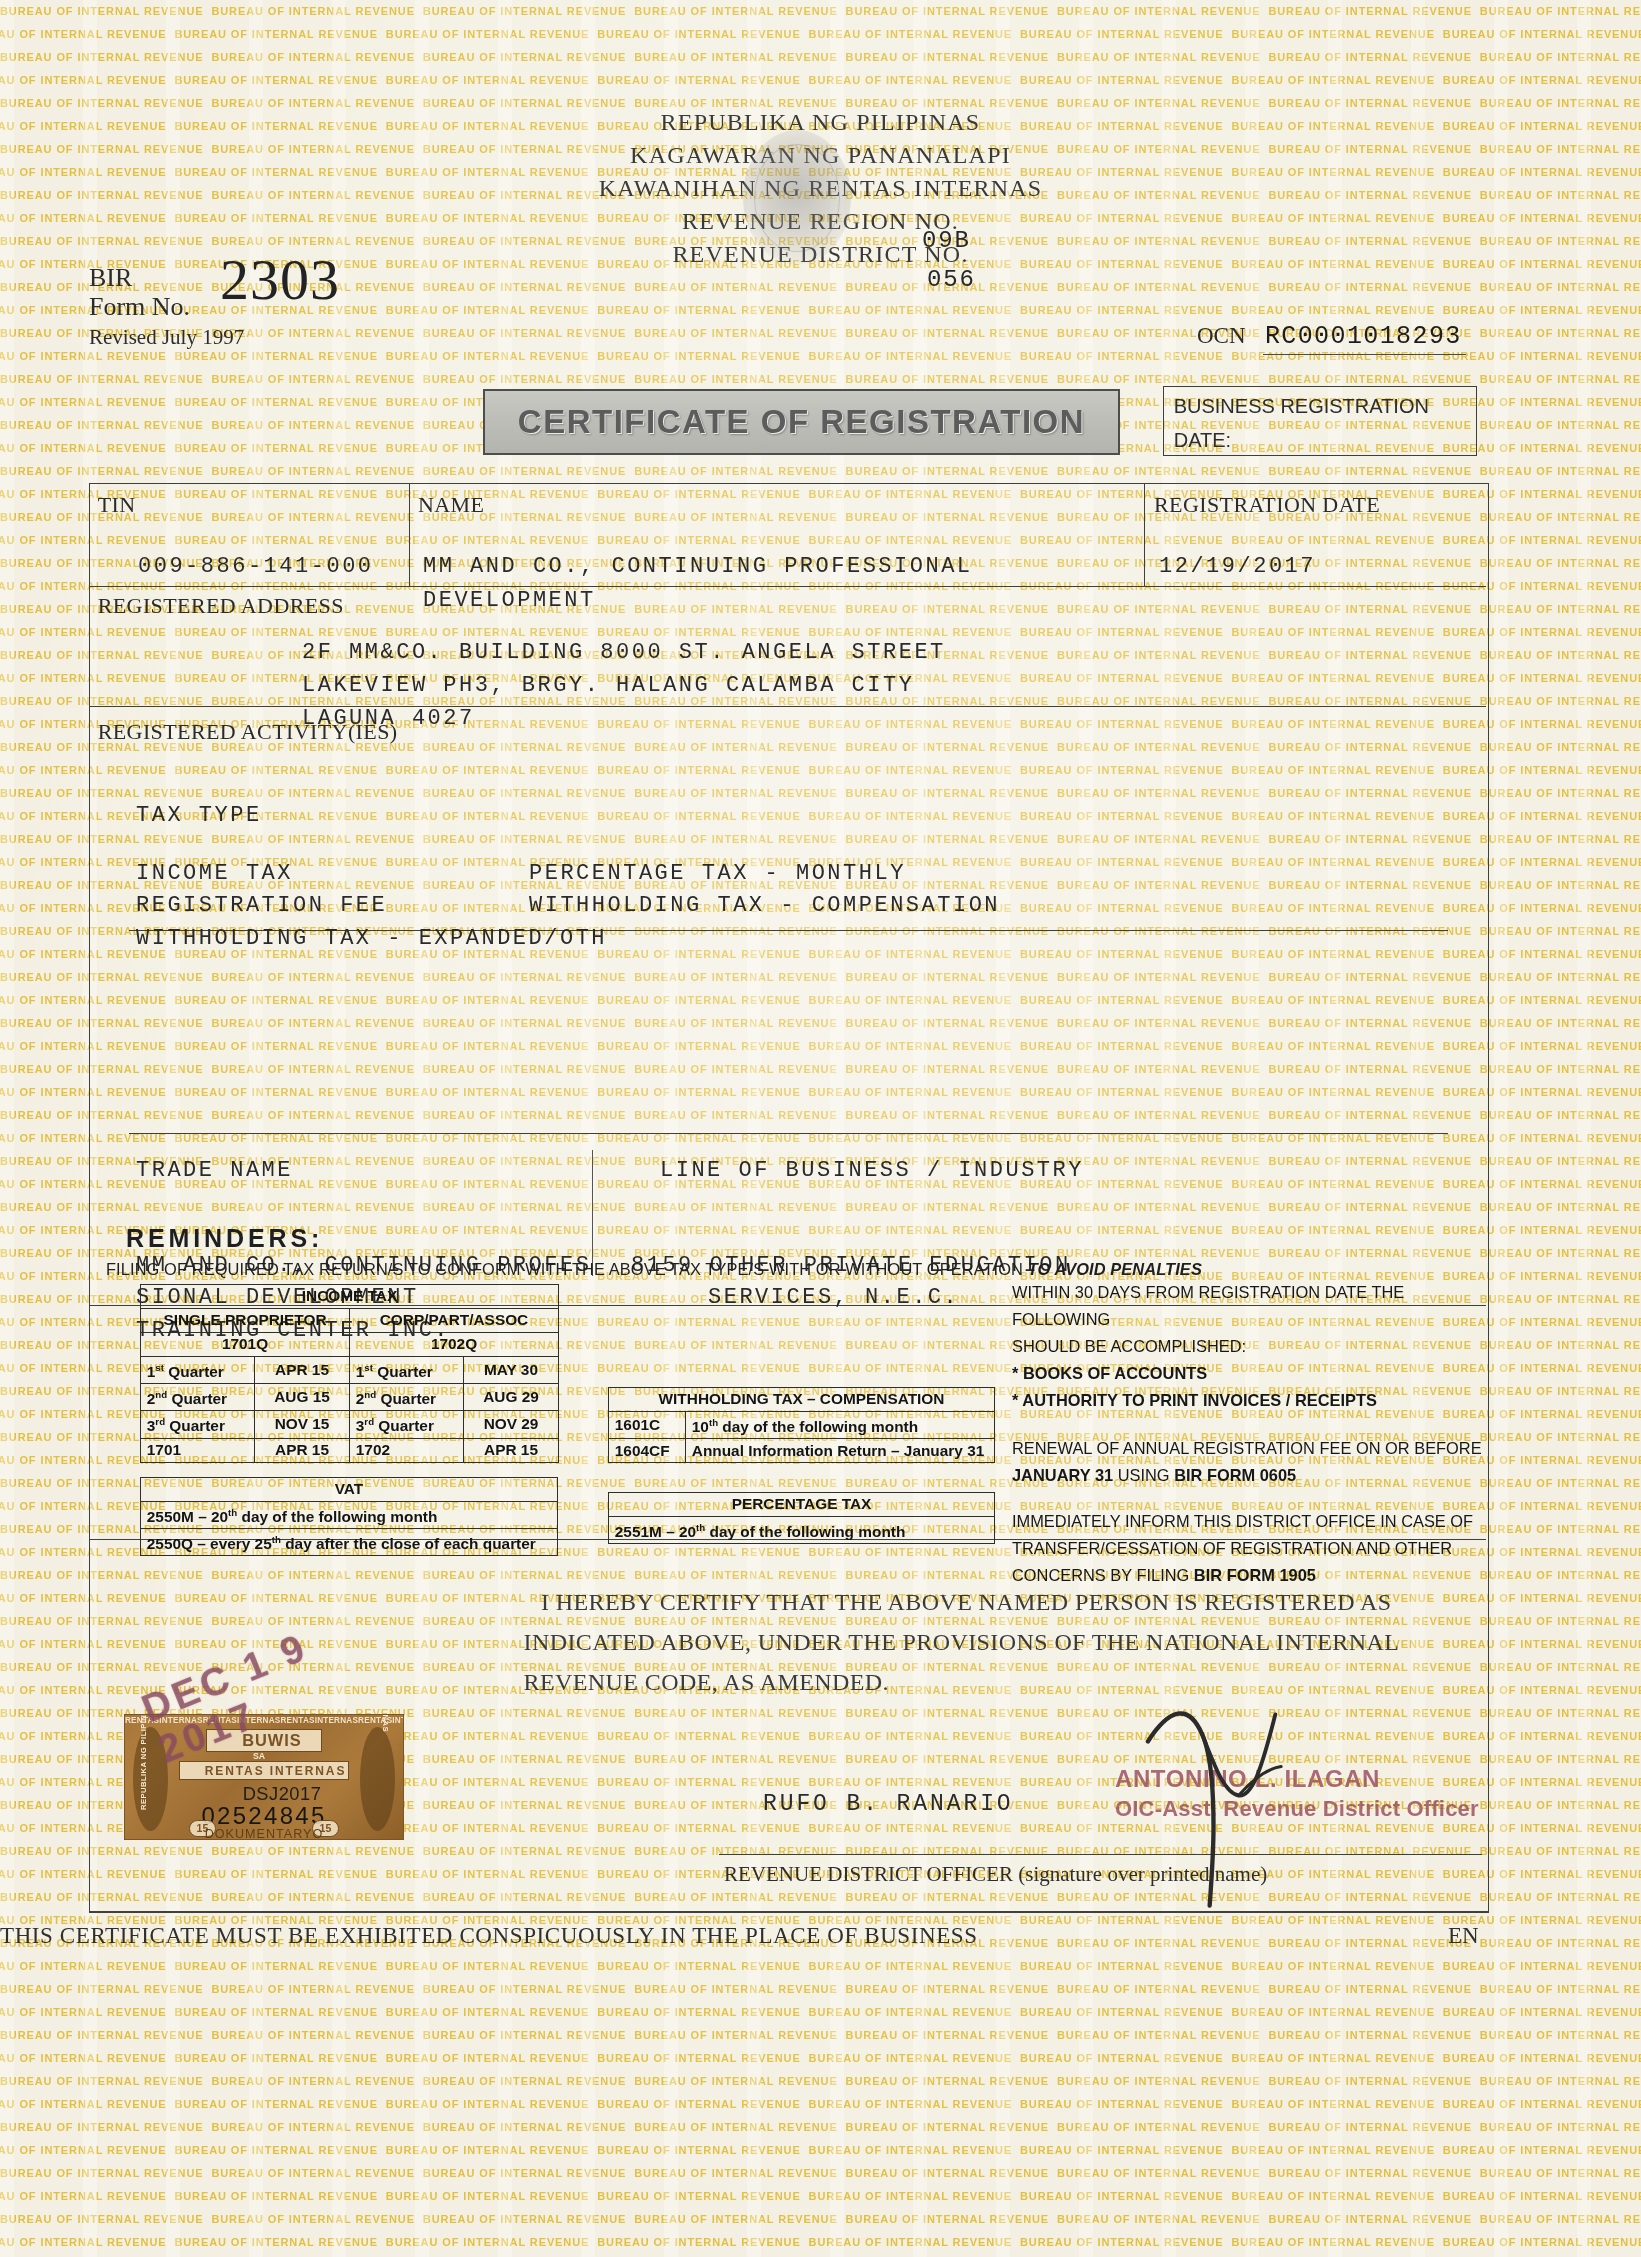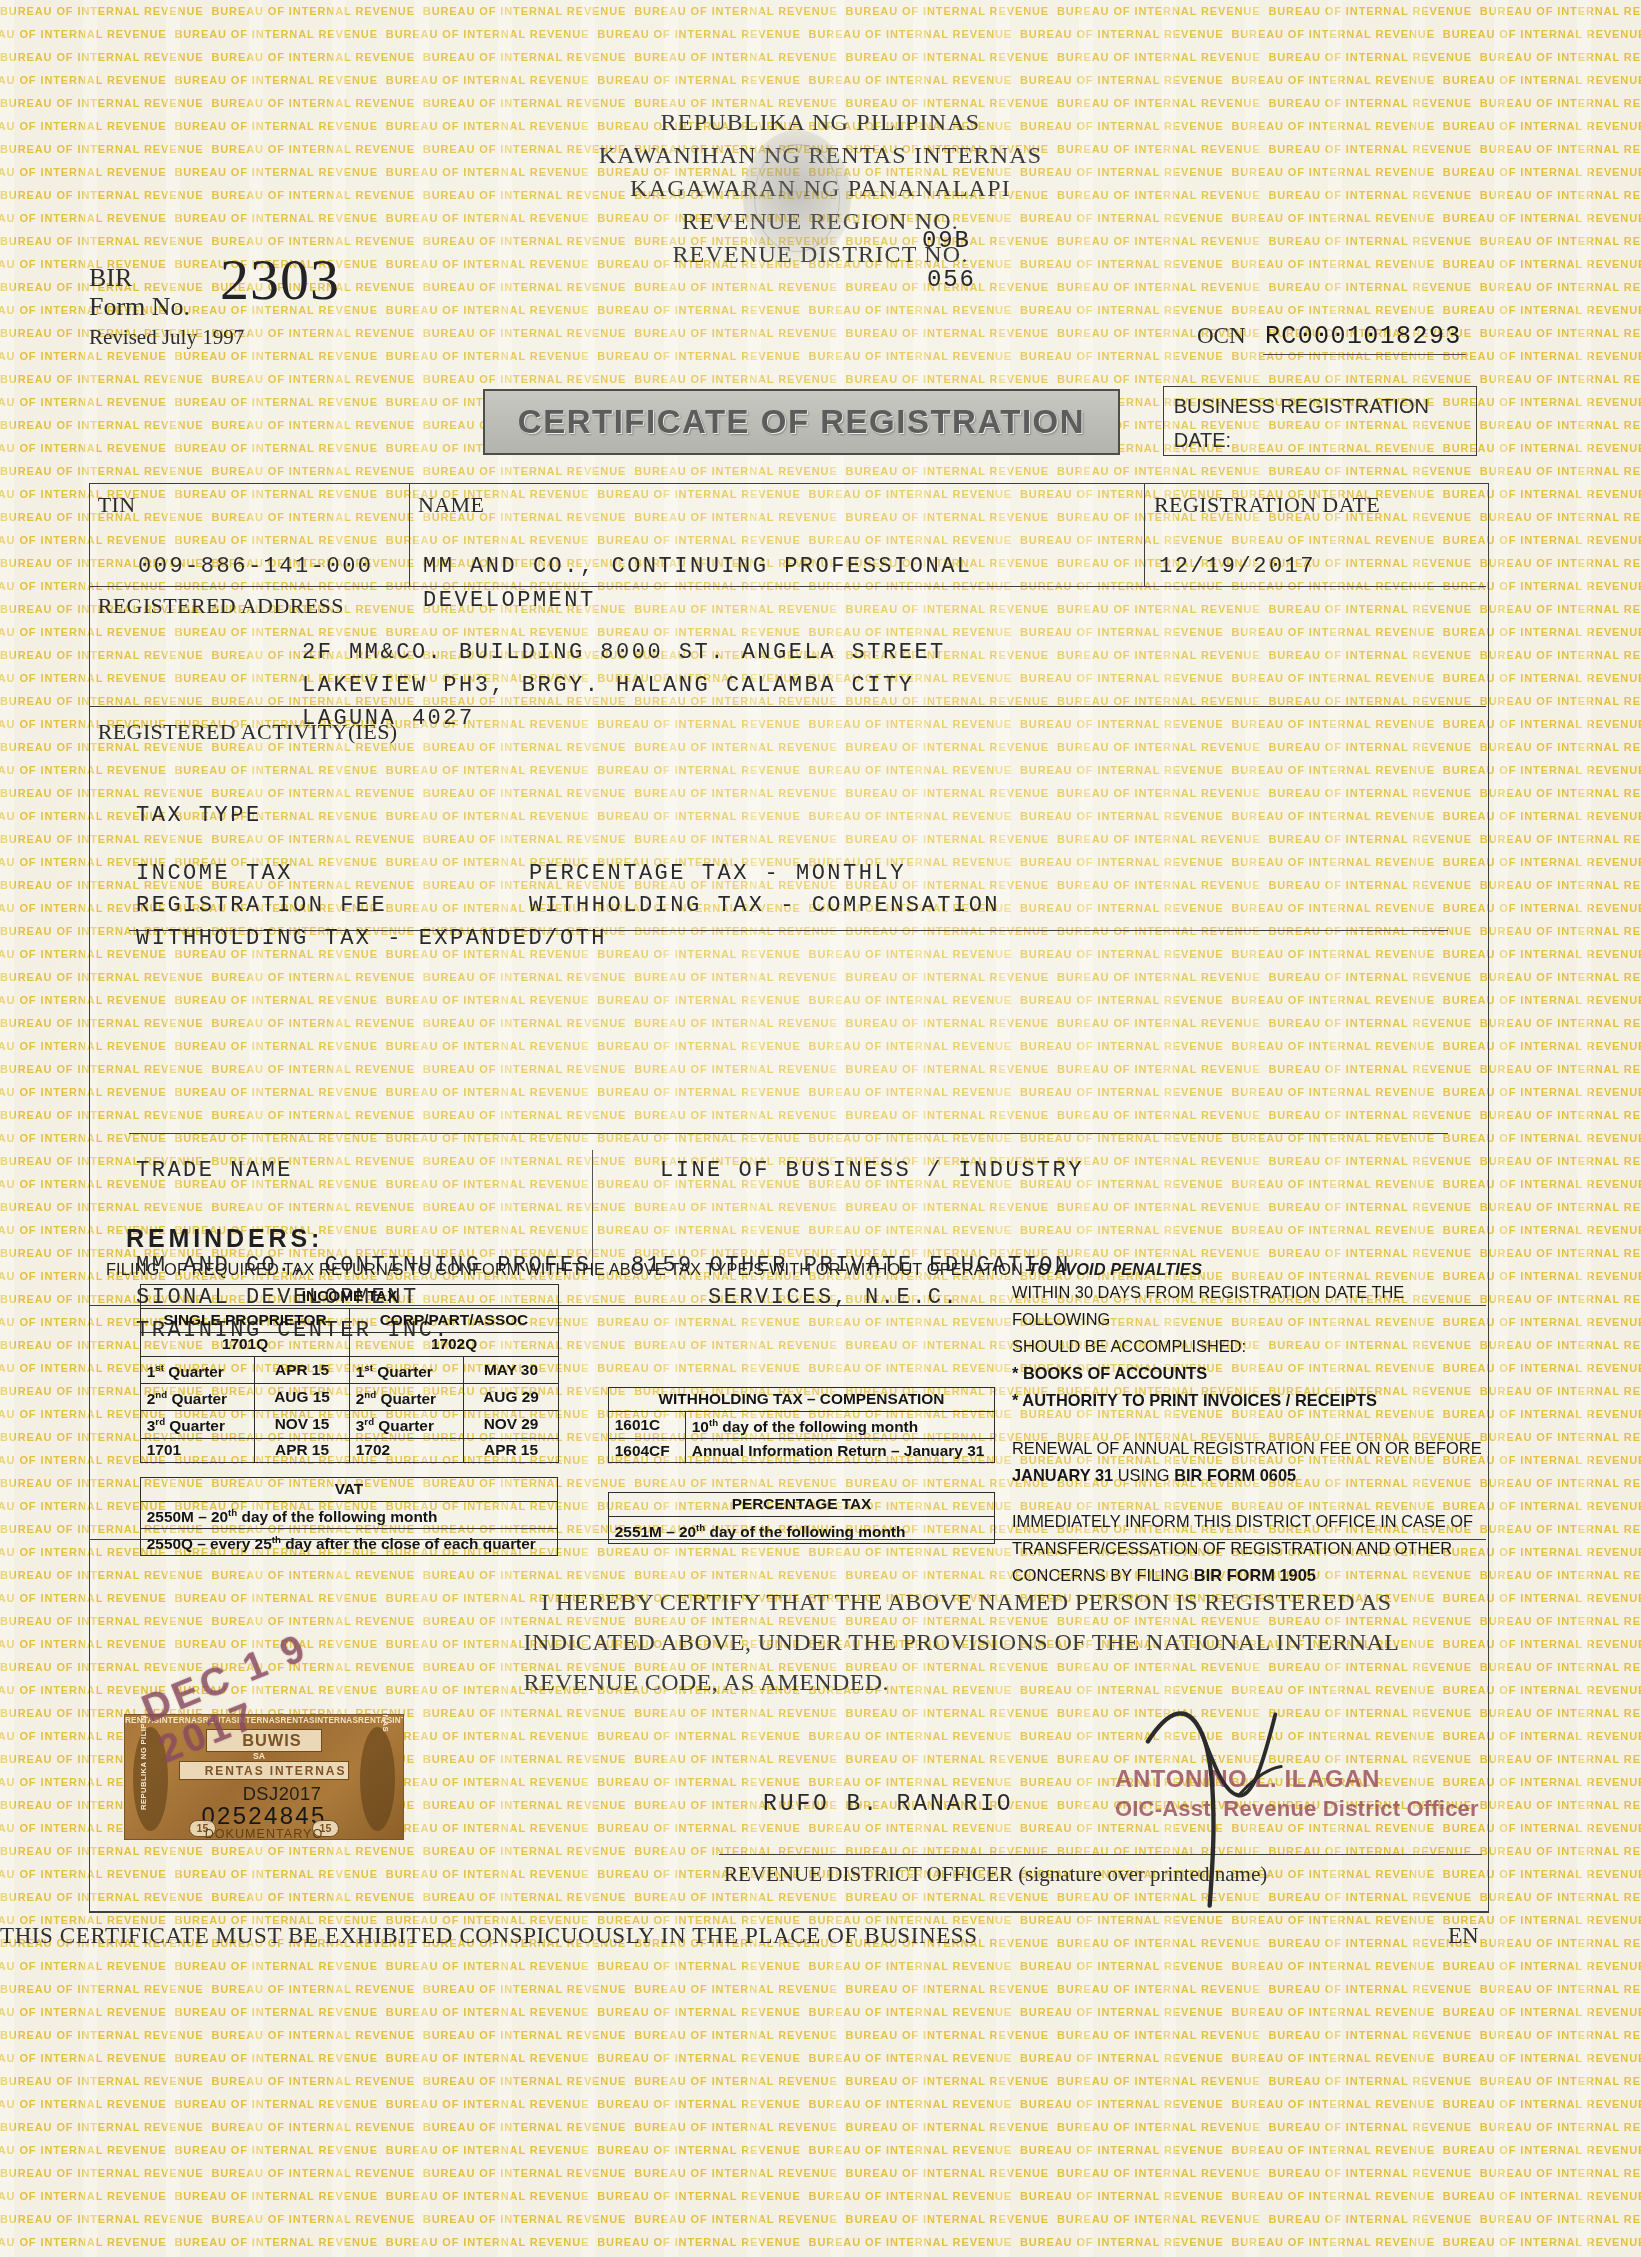--- a/index.html
+++ b/index.html
@@ -364,22 +364,22 @@
   </div>
 <div id="banding"></div>
 <div id="paperwash"></div>
 
 <div id="doc">
 
   <div class="abs" id="seal"></div>
 
   <div class="abs" id="hdr-lines">
     <div>REPUBLIKA NG PILIPINAS</div>
+    <div>KAGAWARAN NG PANANALAPI</div>
     <div>KAWANIHAN NG RENTAS INTERNAS</div>
-    <div>KAGAWARAN NG PANANALAPI</div>
     <div>REVENUE REGION NO.</div>
     <div>REVENUE DISTRICT NO.</div>
   </div>
   <div class="abs hdr-num" id="hdr-rr">09B</div>
   <div class="abs hdr-num" id="hdr-rd">056</div>
 
   <div class="abs serif" id="bir-label">BIR</div>
   <div class="abs serif" id="formno-label">Form No.</div>
   <div class="abs serif" id="revised-label">Revised July 1997</div>
   <div class="abs" id="formno">2303</div>

